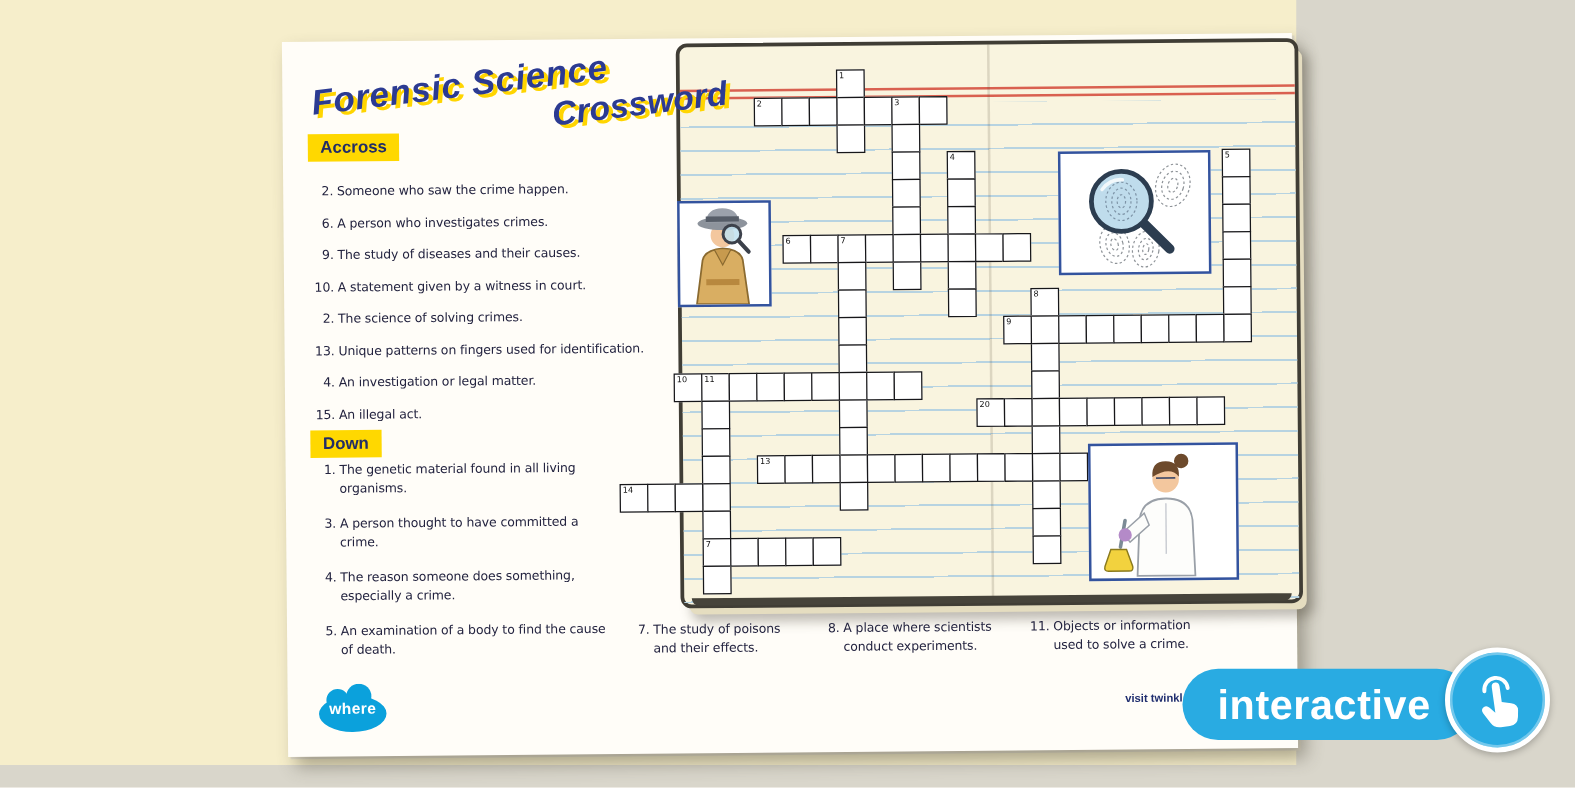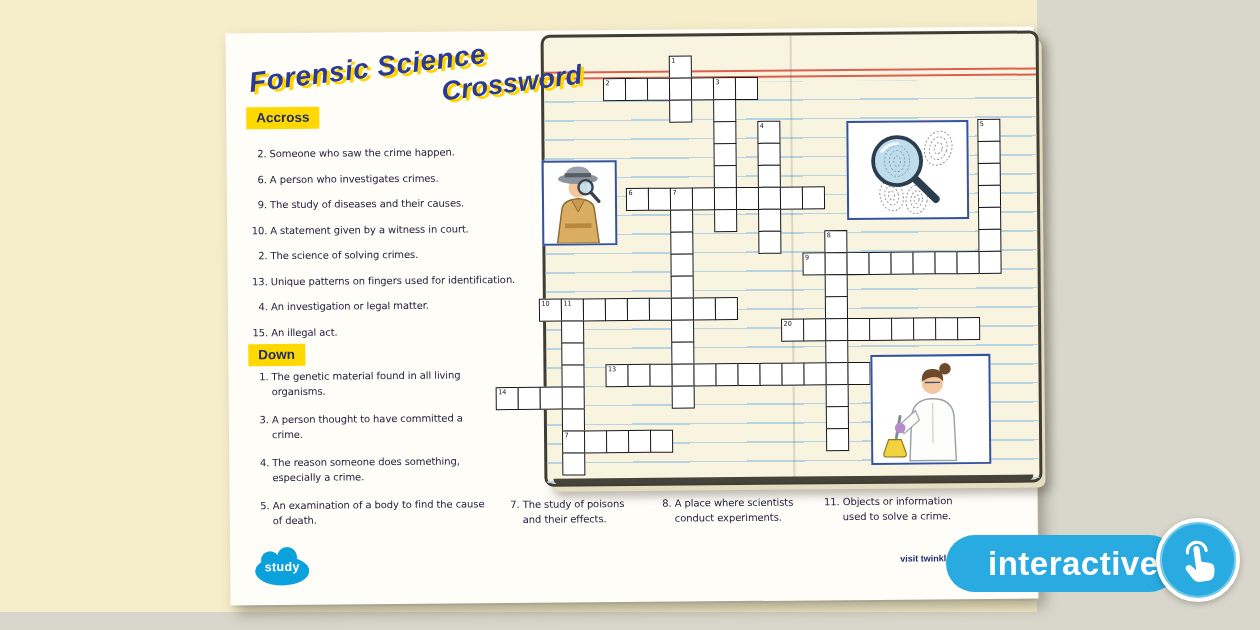--- a/index.html
+++ b/index.html
@@ -77,21 +77,21 @@
     position:absolute;left:670px;top:526px;font-size:9px;font-weight:bold;color:#1f2d6e;
     font-family:"Liberation Sans",sans-serif;z-index:6;cursor:pointer;
   }
   
   .badge-pill{
     position:absolute;left:946px;top:535px;width:232px;height:57px;background:#29abe2;
     border-radius:29px;display:flex;align-items:center;z-index:10;cursor:pointer;
   }
   .badge-pill .badge-text{
     color:#fff;font-family:"Liberation Sans",sans-serif;font-weight:bold;font-size:33px;
-    padding-left:42px;letter-spacing:.5px;
+    padding-left:28px;letter-spacing:.5px;
   }
   .badge-circle{
     position:absolute;left:1156px;top:518px;width:84px;height:84px;border-radius:50%;
     background:#29abe2;border:4px solid #fff;box-sizing:border-box;
     box-shadow:0 2px 6px rgba(0,0,0,.25), inset 0 0 0 2px rgba(255,255,255,.35);
     display:flex;align-items:center;justify-content:center;z-index:11;cursor:pointer;
   }
   .badge-circle svg{transform:rotate(-8deg);}
 </style>
 </head>
@@ -359,21 +359,21 @@
           <span class="t">An examination of a body to find the cause of death.</span>
         </div>
       </div>
 
     <div class="twinkl">
       <svg width="56" height="40" viewBox="0 0 56 40">
         <ellipse cx="28" cy="24" rx="27" ry="14.5" fill="#0ba1dc"></ellipse>
         <circle cx="16" cy="13" r="9" fill="#0ba1dc"></circle>
         <circle cx="33" cy="10" r="10" fill="#0ba1dc"></circle>
       </svg>
-      <span class="logo-text">study</span>
+      <span class="logo-text">where</span>
     </div>
     <span class="visit">visit twinkl.co</span>
 
   <div class="bottom-col" style="left: 272px; top: 466px; width: 142px;">
         <div class="clue">
           <span class="n">7.</span>
           <span class="t">The study of poisons and their effects.</span>
         </div>
       </div>
       <div class="bottom-col" style="left: 424px; top: 466px; width: 158px;">

